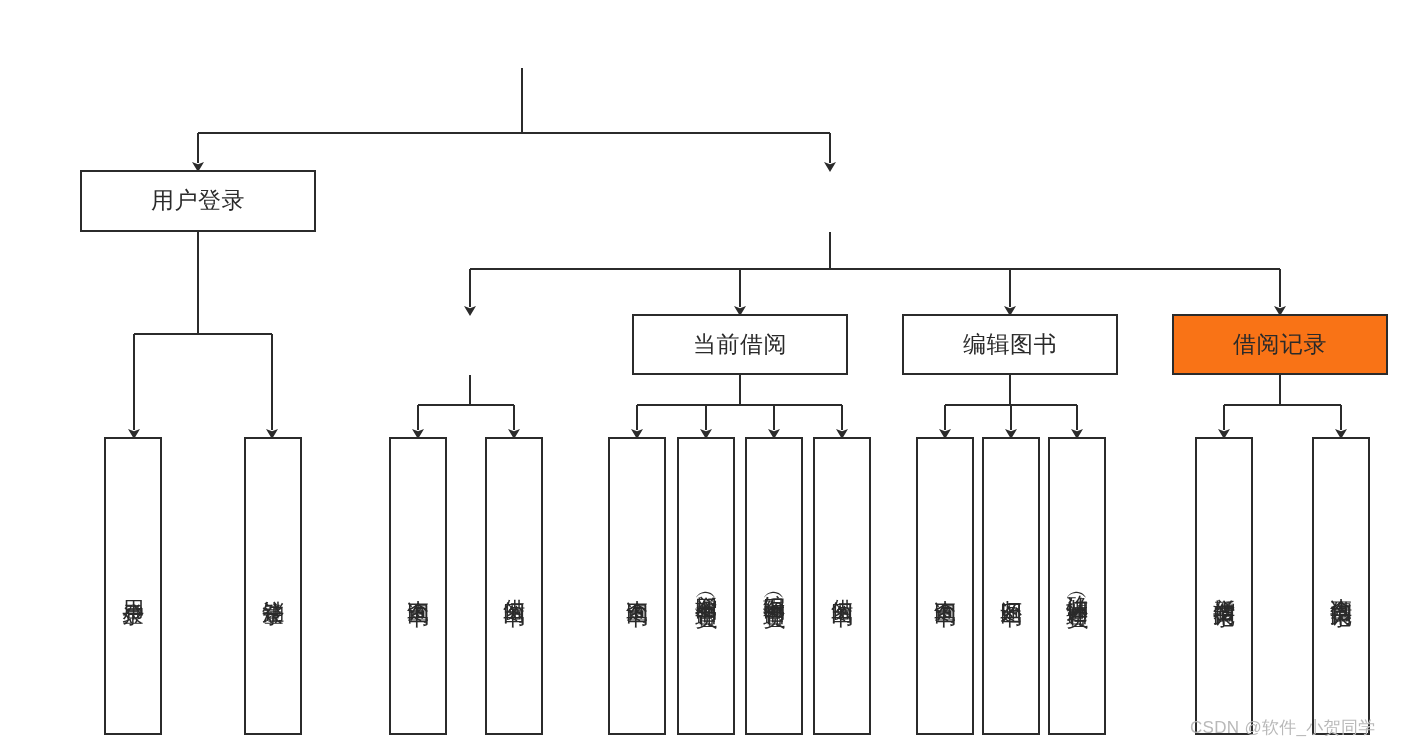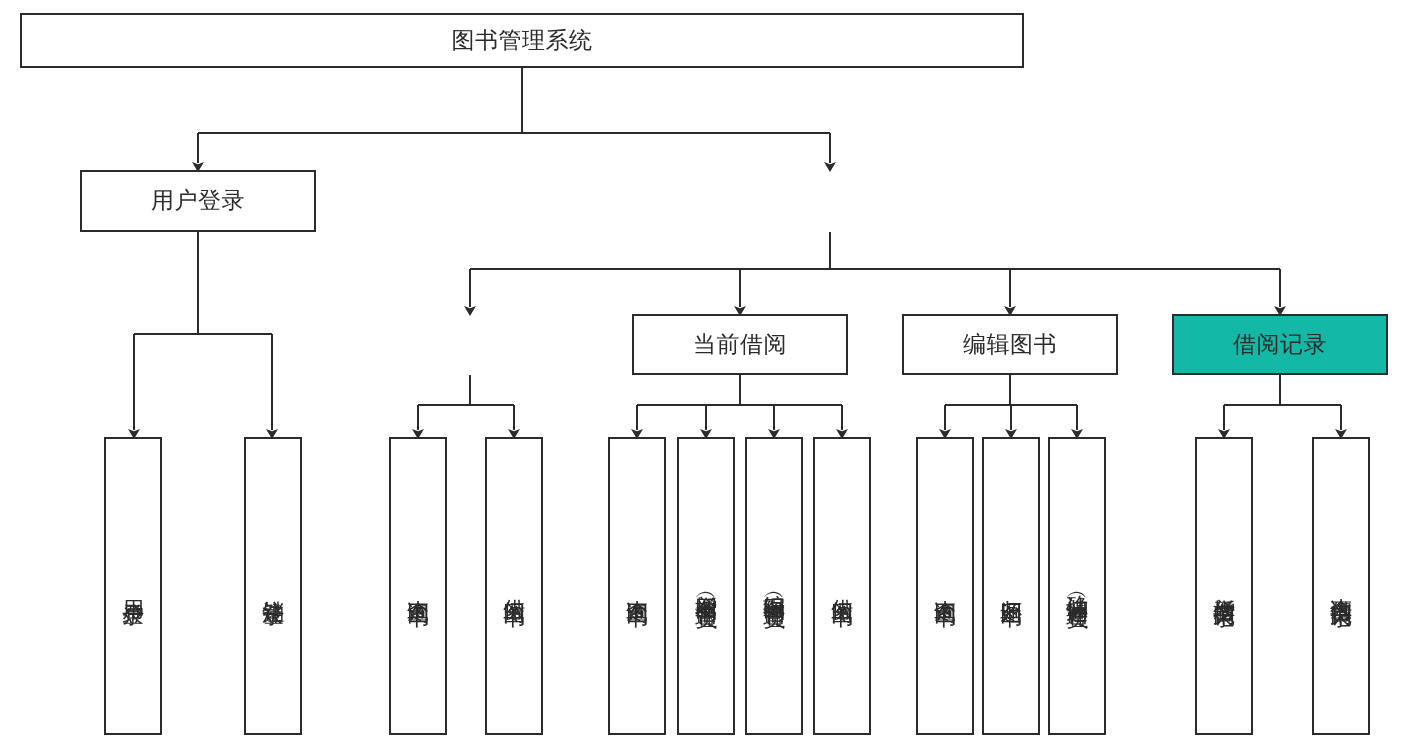--- a/index.html
+++ b/index.html
@@ -122,35 +122,32 @@
       <path d="M1011,405 L1011,430" marker-end="url(#arrow)"></path>
       <path d="M1077,405 L1077,430" marker-end="url(#arrow)"></path>
 
       <path d="M1280,375 L1280,405"></path>
       <path d="M1224,405 L1341,405"></path>
       <path d="M1224,405 L1224,430" marker-end="url(#arrow)"></path>
       <path d="M1341,405 L1341,430" marker-end="url(#arrow)"></path>
     </g>
   </svg>
 
-  <div class="node root h-node" style="left: 20px; top: 13px; width: 1004px; height: 55px; border-color: rgb(43, 43, 43); background: rgb(255, 255, 255); color: rgb(42, 42, 42);">
-    <span class="lbl">图书管理系统</span>
-  </div>
 
   <div class="node h-node" style="left: 80px; top: 170px; width: 236px; height: 62px; border-color: rgb(43, 43, 43); background: rgb(255, 255, 255); color: rgb(42, 42, 42);">
     <span class="lbl">用户登录</span>
   </div>
 
   <div class="node h-node" style="left: 632px; top: 314px; width: 216px; height: 61px; border-color: rgb(43, 43, 43); background: rgb(255, 255, 255); color: rgb(42, 42, 42);">
     <span class="lbl">当前借阅</span>
   </div>
   <div class="node h-node" style="left: 902px; top: 314px; width: 216px; height: 61px; border-color: rgb(43, 43, 43); background: rgb(255, 255, 255); color: rgb(42, 42, 42);">
     <span class="lbl">编辑图书</span>
   </div>
-  <div class="node h-node" style="left: 1172px; top: 314px; width: 216px; height: 61px; border-color: rgb(43, 43, 43); background: #14b8a6; color: rgb(42, 42, 42);">
+  <div class="node h-node" style="left: 1172px; top: 314px; width: 216px; height: 61px; border-color: rgb(43, 43, 43); background: #f97316; color: rgb(42, 42, 42);">
     <span class="lbl">借阅记录</span>
   </div>
 
   <div class="node v-node" style="left: 104px; top: 437px; width: 58px; height: 298px; border-color: rgb(43, 43, 43); background: rgb(255, 255, 255); color: rgb(42, 42, 42);">
     <span class="lbl">用户登录</span>
   </div>
   <div class="node v-node" style="left: 244px; top: 437px; width: 58px; height: 298px; border-color: rgb(43, 43, 43); background: rgb(255, 255, 255); color: rgb(42, 42, 42);">
     <span class="lbl">注销登录</span>
   </div>
   <div class="node v-node" style="left: 389px; top: 437px; width: 58px; height: 298px; border-color: rgb(43, 43, 43); background: rgb(255, 255, 255); color: rgb(42, 42, 42);">
@@ -180,13 +177,14 @@
   <div class="node v-node" style="left: 1048px; top: 437px; width: 58px; height: 298px; border-color: rgb(43, 43, 43); background: rgb(255, 255, 255); color: rgb(42, 42, 42);">
     <span class="lbl">确认归还（管理员）</span>
   </div>
   <div class="node v-node" style="left: 1195px; top: 437px; width: 58px; height: 298px; border-color: rgb(43, 43, 43); background: rgb(255, 255, 255); color: rgb(42, 42, 42);">
     <span class="lbl">新增借阅记录</span>
   </div>
   <div class="node v-node" style="left: 1312px; top: 437px; width: 58px; height: 298px; border-color: rgb(43, 43, 43); background: rgb(255, 255, 255); color: rgb(42, 42, 42);">
     <span class="lbl">查询借阅记录</span>
   </div>
 
+  <div class="watermark" style="color: rgb(185, 185, 185);">CSDN @软件_小贺同学</div>
 </div>
 
 </body></html>

